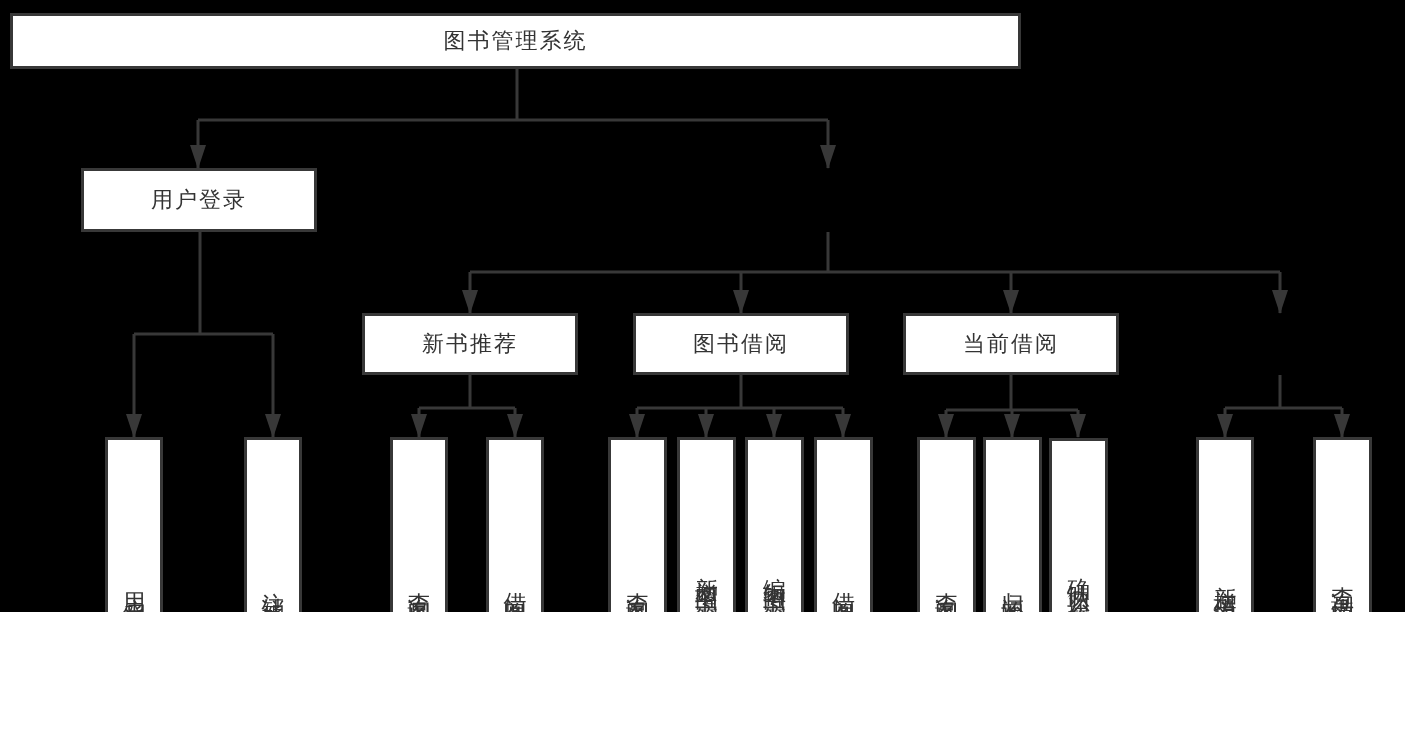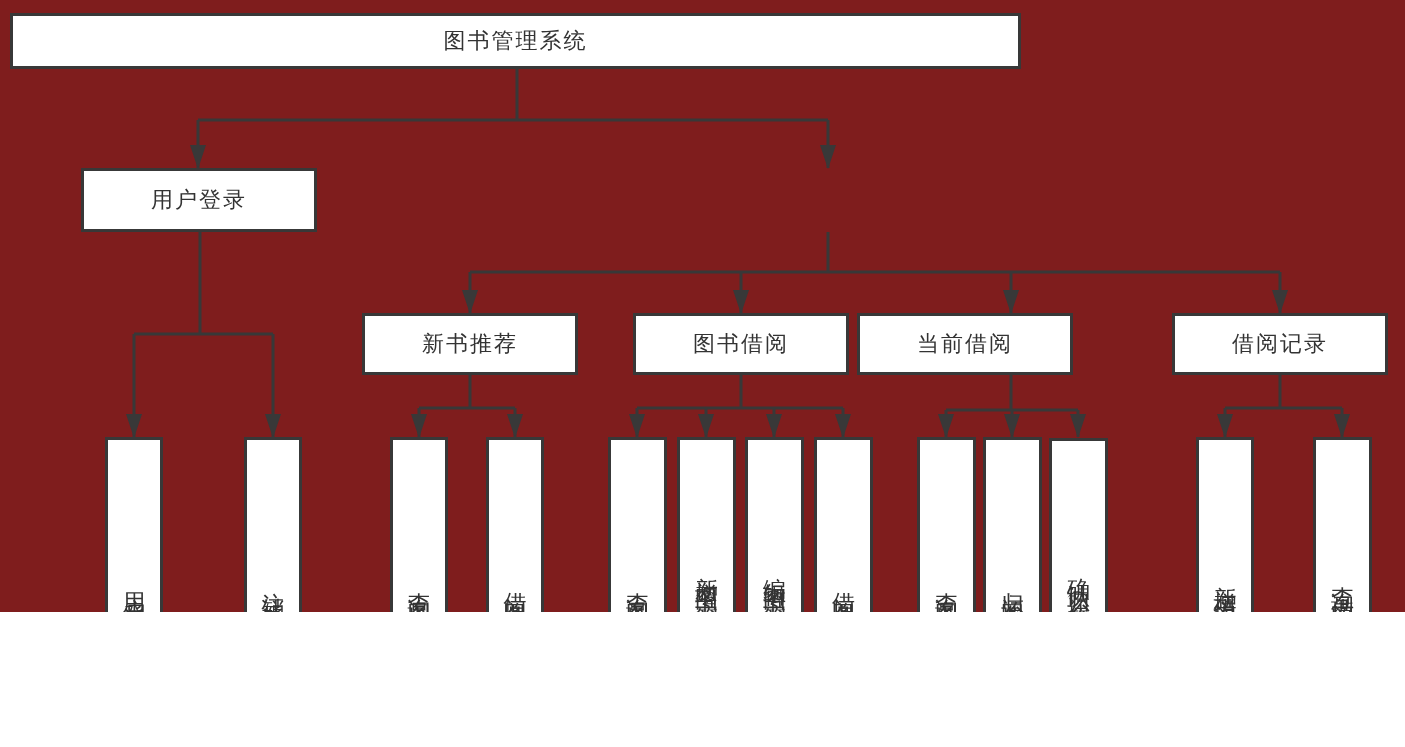--- a/index.html
+++ b/index.html
@@ -1,20 +1,20 @@
 <!DOCTYPE html>
 <html><head>
 <meta charset="utf-8">
 <style>
   html, body { margin: 0; padding: 0; background: #ffffff; }
   .stage {
     position: relative;
     width: 1405px;
     height: 612px;
-    background: #7f1d1d;
+    background: #000000;
     font-family: "DejaVu Sans", "Liberation Sans", sans-serif;
     overflow: hidden;
   }
   .connectors {
     position: absolute;
     left: 0; top: 0;
     width: 1405px; height: 747px;
   }
   .connectors path, .connectors line {
     stroke: #383838;
@@ -120,25 +120,22 @@
   <div class="node" style="left:81px;top:168px;width:236px;height:64px">
     <span class="htext">用户登录</span>
   </div>
 
   <div class="node" style="left:633px;top:313px;width:216px;height:62px">
     <span class="htext">图书借阅</span>
   </div>
   <div class="node" style="left:362px;top:313px;width:216px;height:62px">
     <span class="htext">新书推荐</span>
   </div>
-  <div class="node" style="left:857px;top:313px;width:216px;height:62px">
+  <div class="node" style="left:903px;top:313px;width:216px;height:62px">
     <span class="htext">当前借阅</span>
-  </div>
-  <div class="node" style="left:1172px;top:313px;width:216px;height:62px">
-    <span class="htext">借阅记录</span>
   </div>
 
   <div class="node" style="left:105px;top:437px;width:58px;height:298px">
     <span class="vtext">用户登录</span>
   </div>
   <div class="node" style="left:244px;top:437px;width:58px;height:298px">
     <span class="vtext">注销登录</span>
   </div>
 
   <div class="node" style="left:390px;top:437px;width:58px;height:298px">

